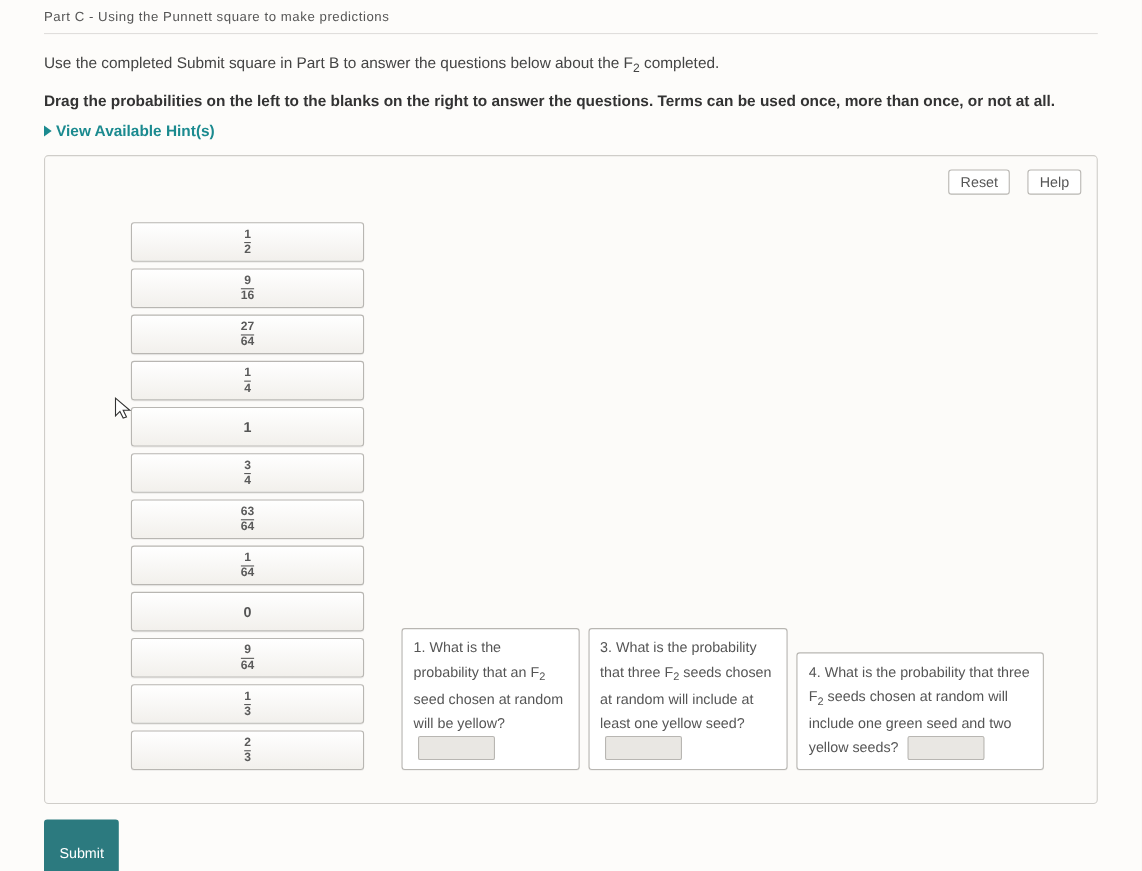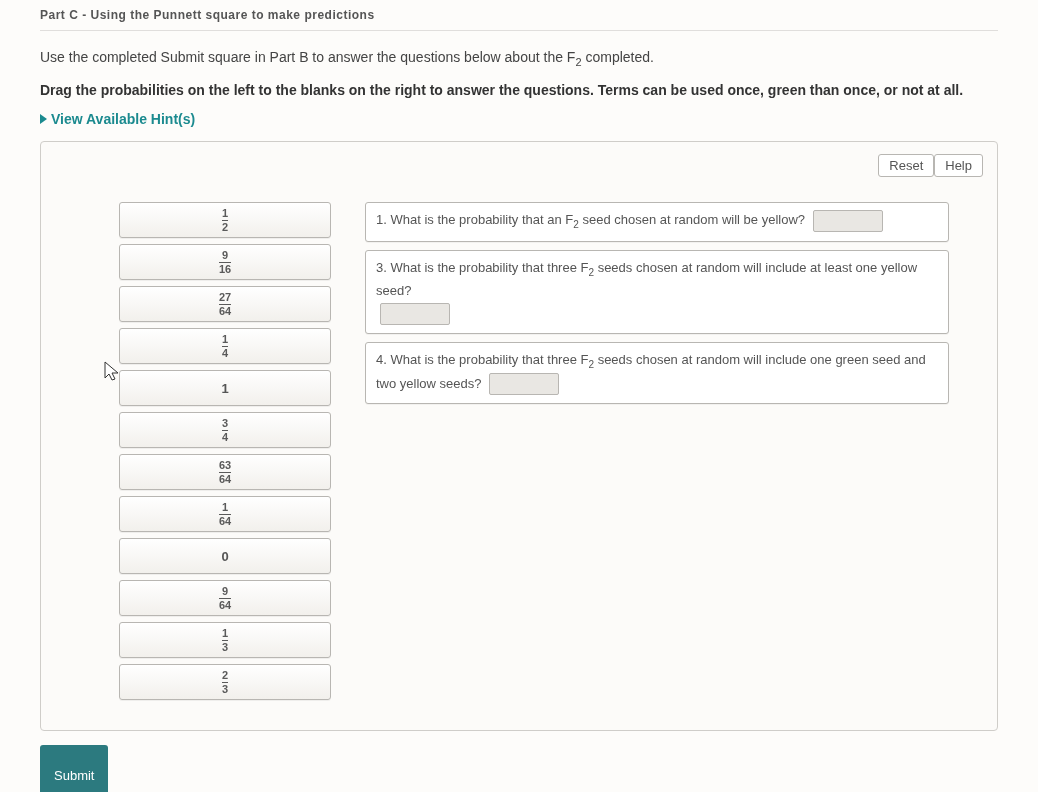--- a/index.html
+++ b/index.html
@@ -12,21 +12,21 @@
     overflow: hidden;
     padding: 0;
   }
   .page {
     padding: 8px 40px 0 40px;
     background: #fdfcfa;
     min-height: 100%;
   }
   .breadcrumb {
     font-size: 12px;
-    font-weight: bold;
+    font-weight: normal;
     color: #555;
     padding-bottom: 8px;
     border-bottom: 1px solid #e0dedc;
     margin-bottom: 16px;
     text-transform: none;
     letter-spacing: 0.5px;
   }
   .intro {
     font-size: 14px;
     color: #444;
@@ -62,21 +62,21 @@
     border-radius: 4px;
     background: #fcfbf9;
     padding: 16px 18px 18px 18px;
     position: relative;
     min-height: 590px;
   }
   .topbtns {
     position: absolute;
     top: 12px; right: 14px;
     display: flex;
-    gap: 0;
+    gap: 16px;
   }
   .sbtn {
     border: 1px solid #b8b6b2;
     background: #fff;
     color: #555;
     font-size: 13px;
     padding: 3px 10px;
     border-radius: 3px;
     cursor: pointer;
   }
@@ -112,23 +112,24 @@
     line-height: 1;
     font-weight: bold;
     color: #5a5a5a;
   }
   .frac .n { font-size: 11px; }
   .frac .d { font-size: 11px; border-top: 1px solid #5a5a5a; padding-top: 1px; margin-top: 1px; }
   .term .one { font-weight: bold; font-size: 13px; }
   .questions {
     flex: 1;
     display: flex;
-    flex-direction: column;
+    flex-direction: row;
     gap: 8px;
     margin-right: 30px;
+    align-items: flex-end;
   }
   .q {
     border: 1px solid #b8b6b2;
     border-radius: 3px;
     background: #fff;
     padding: 6px 10px 8px 10px;
     font-size: 13px;
     color: #555;
     line-height: 1.7;
     box-shadow: 0 1px 0 rgba(0,0,0,0.04);
@@ -167,21 +168,21 @@
 <body>
 
 <div class="page">
 
   <div class="breadcrumb">Part C - Using the Punnett square to make predictions</div>
 
   <p class="intro">
     <span>Use the completed Submit square in Part B to answer the questions below about the F</span><span class="sub">2</span><span> completed.</span>
   </p>
 
-  <p class="instruction">Drag the probabilities on the left to the blanks on the right to answer the questions. Terms can be used once, green than once, or not at all.</p>
+  <p class="instruction">Drag the probabilities on the left to the blanks on the right to answer the questions. Terms can be used once, more than once, or not at all.</p>
 
   <div class="hints">
     <span class="tri"></span>
     <span>View Available Hint(s)</span>
   </div>
 
   <div class="panel">
 
     <div class="topbtns">
       <button class="sbtn">Reset</button>

